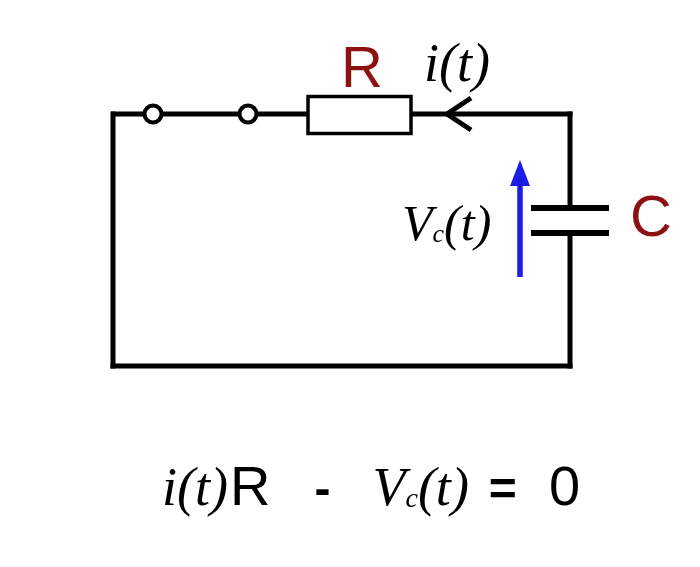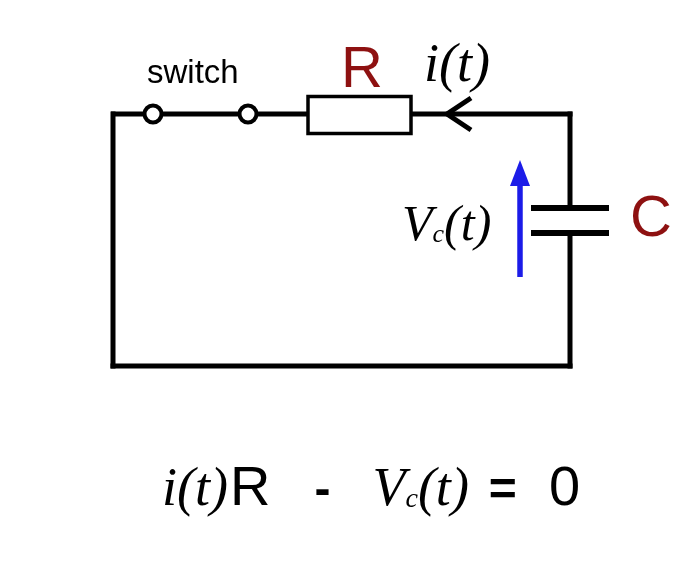--- a/index.html
+++ b/index.html
@@ -129,21 +129,20 @@
 
     <path class="chevron" d="M 471 98 L 447 114 L 471 130"></path>
 
     <line class="plate" x1="531" y1="208" x2="609" y2="208"></line>
     <line class="plate" x1="531" y1="233" x2="609" y2="233"></line>
 
     <line class="varrow-line" x1="520" y1="180" x2="520" y2="277"></line>
     <polygon class="varrow-head" points="520,160 510,186 530,186"></polygon>
   </svg>
 
-  <div id="switch-label" class="label sans-label">switch</div>
 
   <div id="resistor-label" class="label sans-label component-color">R</div>
 
   <div id="current-label" class="label serif-label">i(t)</div>
 
   <div id="voltage-label" class="label serif-label"><span>V</span><span class="sub">c</span><span>(t)</span></div>
 
   <div id="capacitor-label" class="label sans-label component-color">C</div>
 
   <div id="equation">

